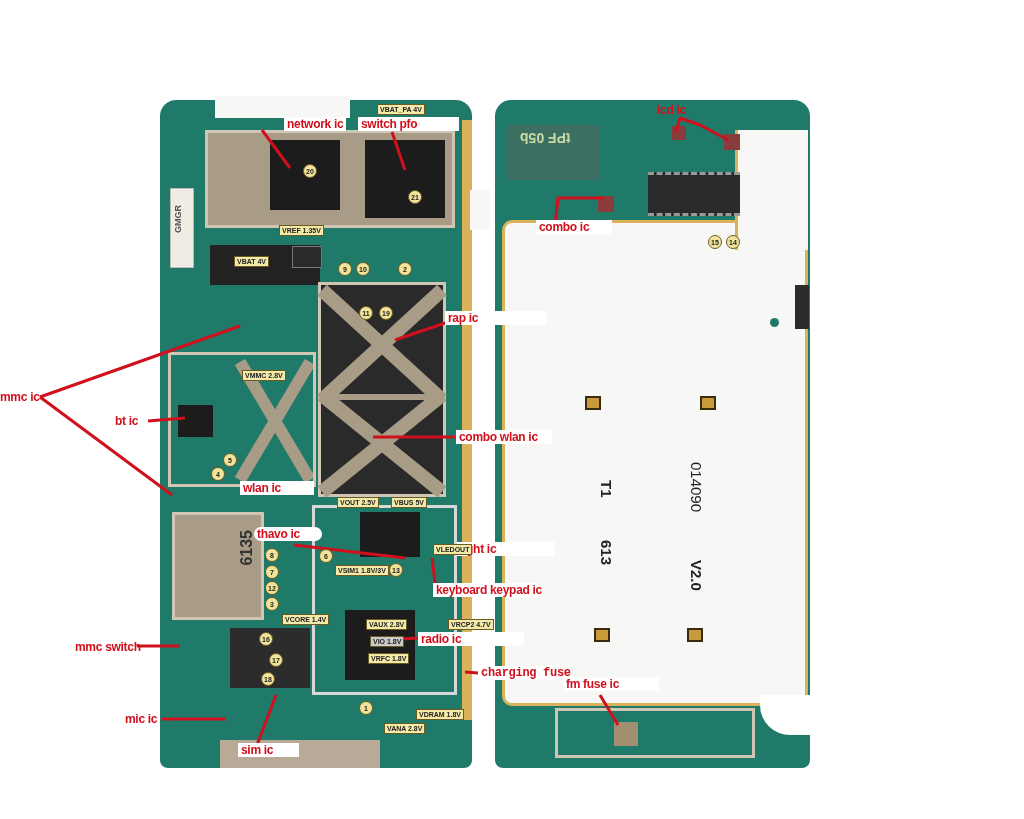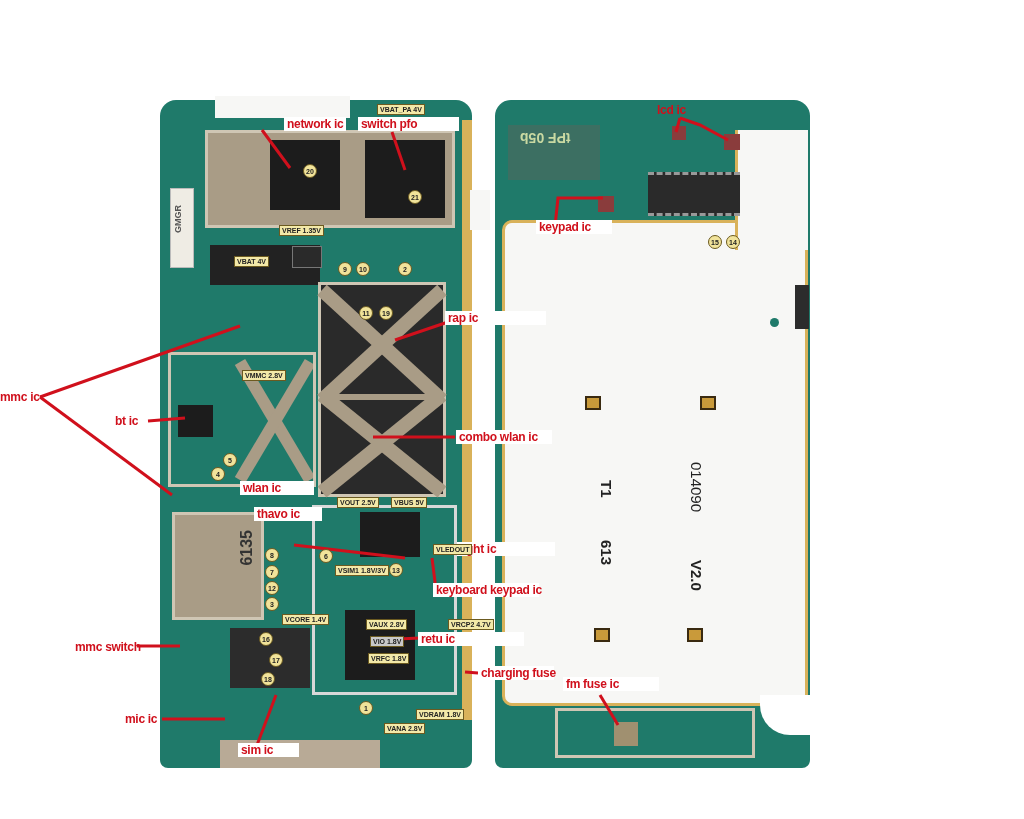--- a/index.html
+++ b/index.html
@@ -107,32 +107,32 @@
     <line x1="478" y1="673" x2="465" y2="672"></line>
     <line x1="600" y1="695" x2="618" y2="725"></line>
     <line x1="162" y1="719" x2="225" y2="719"></line>
     <line x1="257" y1="745" x2="276" y2="695"></line>
   </g>
 </svg>
 
 <div class="callout bg" style="left:256px;top:117px;margin-left:28px;">network ic</div>
 <div class="callout bg" style="left:358px;top:117px;width:95px;">switch pfo</div>
 <div class="callout" style="left:657px;top:103px;">lcd ic</div>
-<div class="callout bg" style="left:536px;top:220px;width:70px;">keypad ic</div>
+<div class="callout bg" style="left:536px;top:220px;width:70px;">combo ic</div>
 <div class="callout bg" style="left:445px;top:311px;width:95px;">rap ic</div>
 <div class="callout" style="left:0px;top:390px;">mmc ic</div>
 <div class="callout" style="left:115px;top:414px;">bt ic</div>
 <div class="callout bg" style="left:456px;top:430px;width:90px;">combo wlan ic</div>
 <div class="callout bg" style="left:240px;top:481px;width:68px;">wlan ic</div>
-<div class="callout bg" style="left:254px;top:507px;width:62px;">thavo ic</div>
+<div class="callout bg" style="left:254px;top:527px;width:62px;border-radius:7px;">thavo ic</div>
 <div class="callout bg" style="left:457px;top:542px;width:92px;">light ic</div>
 <div class="callout bg" style="left:433px;top:583px;width:100px;">keyboard keypad ic</div>
 <div class="callout" style="left:75px;top:640px;">mmc switch</div>
-<div class="callout bg" style="left:418px;top:632px;width:100px;">retu ic</div>
-<div class="callout bg" style="left:478px;top:666px;width:70px;">charging fuse</div>
+<div class="callout bg" style="left:418px;top:632px;width:100px;">radio ic</div>
+<div class="callout bg" style="left:478px;top:666px;width:70px;font-family:Liberation Mono, monospace;">charging fuse</div>
 <div class="callout bg" style="left:563px;top:677px;width:90px;">fm fuse ic</div>
 <div class="callout" style="left:125px;top:712px;">mic ic</div>
 <div class="callout bg" style="left:238px;top:743px;width:55px;">sim ic</div>
 
 <div class="vtag" style="left:377px;top:104px;">VBAT_PA 4V</div>
 <div class="vtag" style="left:279px;top:225px;">VREF 1.35V</div>
 <div class="vtag" style="left:234px;top:256px;">VBAT 4V</div>
 <div class="vtag" style="left:242px;top:370px;">VMMC 2.8V</div>
 <div class="vtag" style="left:337px;top:497px;">VOUT 2.5V</div>
 <div class="vtag" style="left:391px;top:497px;">VBUS 5V</div>

